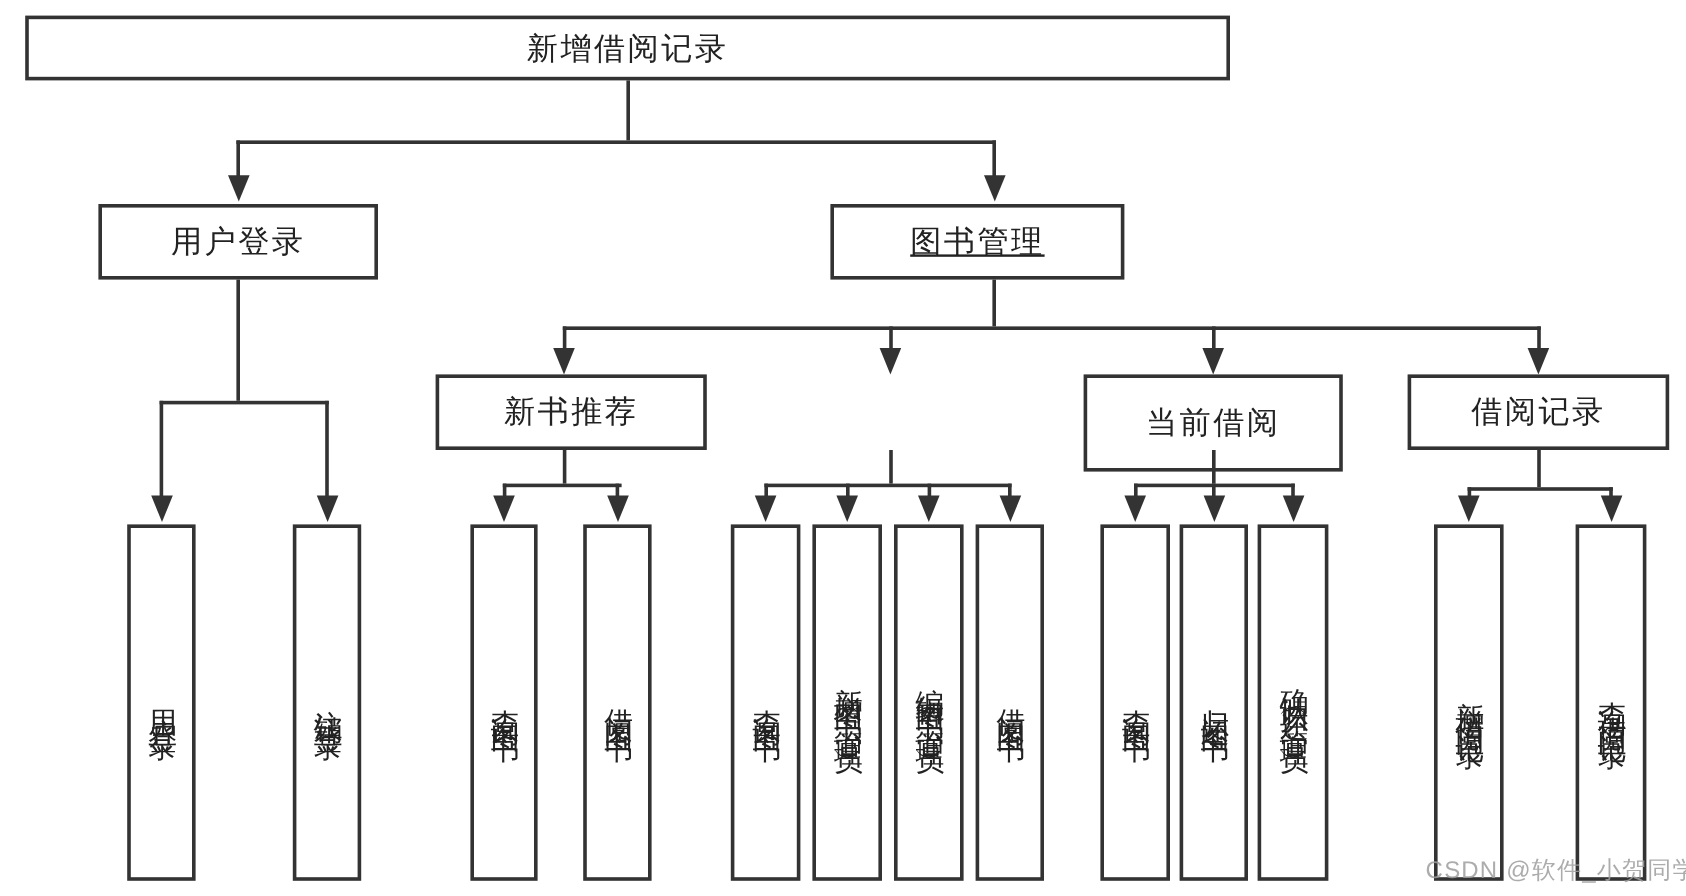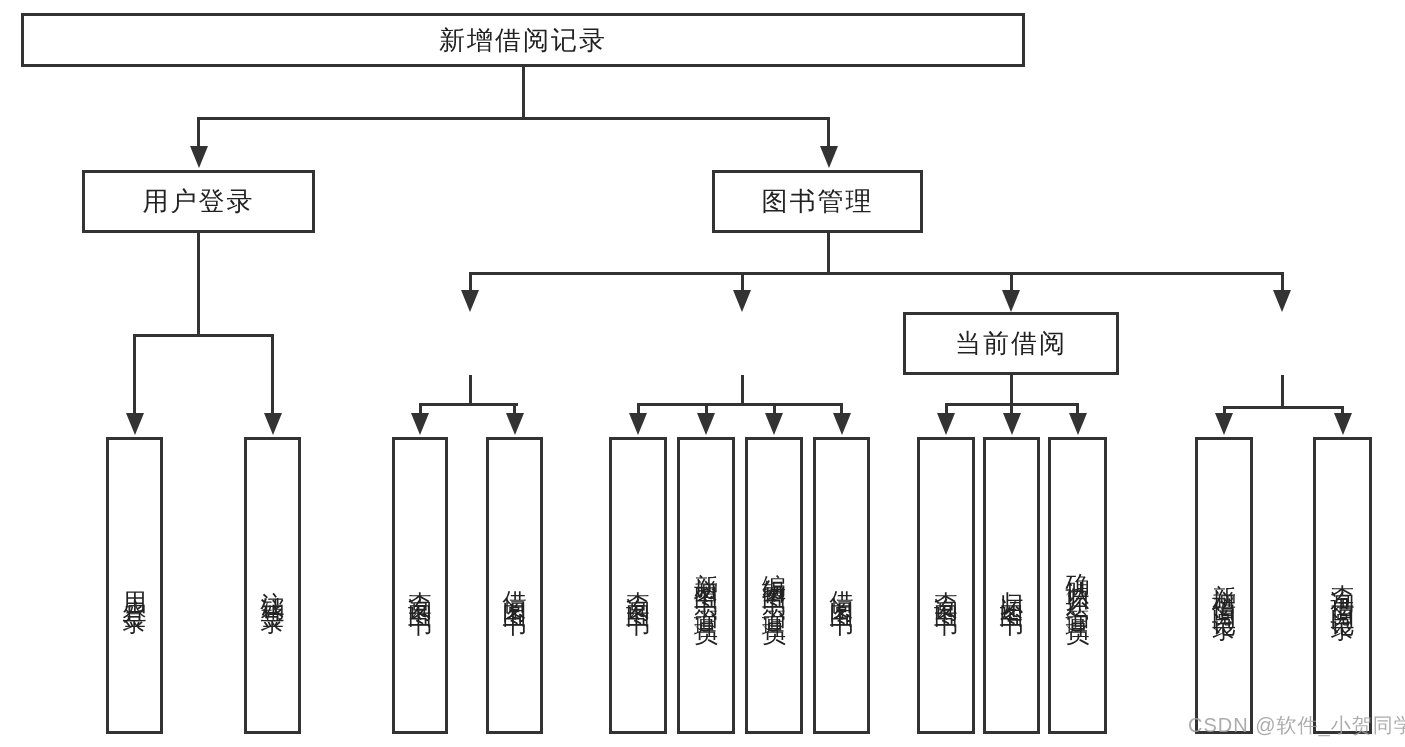--- a/index.html
+++ b/index.html
@@ -70,41 +70,43 @@
   <div class="box h" style="left:21px; top:13px; width:1004px; height:54px;">新增借阅记录</div>
 
   <div class="vline" style="left:521.5px; top:67px; height:50px;"></div>
   <div class="hline" style="left:197px; top:117px; width:633px;"></div>
   <div class="vline" style="left:197px; top:117px; height:31px;"></div>
   <div class="arrow" style="left:189.5px; top:146px;"></div>
   <div class="vline" style="left:827px; top:117px; height:31px;"></div>
   <div class="arrow" style="left:819.5px; top:146px;"></div>
 
   <div class="box h" style="left:82px; top:170px; width:233px; height:63px;">用户登录</div>
-  <div class="box h" style="left:712px; top:170px; width:211px; height:63px;">图书管理</div>
+  <div class="box h" style="left:692px; top:170px; width:245px; height:63px;text-decoration:underline;">图书管理</div>
 
   <div class="vline" style="left:197px; top:233px; height:101px;"></div>
   <div class="hline" style="left:133px; top:334px; width:141px;"></div>
   <div class="vline" style="left:133px; top:334px; height:81px;"></div>
   <div class="arrow" style="left:125.5px; top:413px;"></div>
   <div class="vline" style="left:271px; top:334px; height:81px;"></div>
   <div class="arrow" style="left:263.5px; top:413px;"></div>
 
   <div class="vline" style="left:827px; top:233px; height:39px;"></div>
   <div class="hline" style="left:468.5px; top:272px; width:815px;"></div>
   <div class="vline" style="left:468.5px; top:272px; height:20px;"></div>
   <div class="arrow" style="left:461px; top:290px;"></div>
   <div class="vline" style="left:740.5px; top:272px; height:20px;"></div>
   <div class="arrow" style="left:733px; top:290px;"></div>
   <div class="vline" style="left:1009.5px; top:272px; height:20px;"></div>
   <div class="arrow" style="left:1002px; top:290px;"></div>
   <div class="vline" style="left:1280.5px; top:272px; height:20px;"></div>
   <div class="arrow" style="left:1273px; top:290px;"></div>
 
-  <div class="box h" style="left:903px; top:312px; width:216px; height:63px;">当前借阅</div>
+  <div class="box h" style="left:363px; top:312px; width:226px; height:63px;">新书推荐</div>
+  <div class="box h" style="left:903px; top:312px; width:216px; height:81px;">当前借阅</div>
+  <div class="box h" style="left:1173px; top:312px; width:218px; height:63px;">借阅记录</div>
 
   <div class="vline" style="left:468.5px; top:375px; height:28px;"></div>
   <div class="hline" style="left:418.5px; top:403px; width:99px;"></div>
   <div class="vline" style="left:418.5px; top:403px; height:12px;"></div>
   <div class="arrow" style="left:411px; top:413px;"></div>
   <div class="vline" style="left:513px; top:403px; height:12px;"></div>
   <div class="arrow" style="left:505.5px; top:413px;"></div>
 
   <div class="vline" style="left:740.5px; top:375px; height:28px;"></div>
   <div class="hline" style="left:636.5px; top:403px; width:206.5px;"></div>

